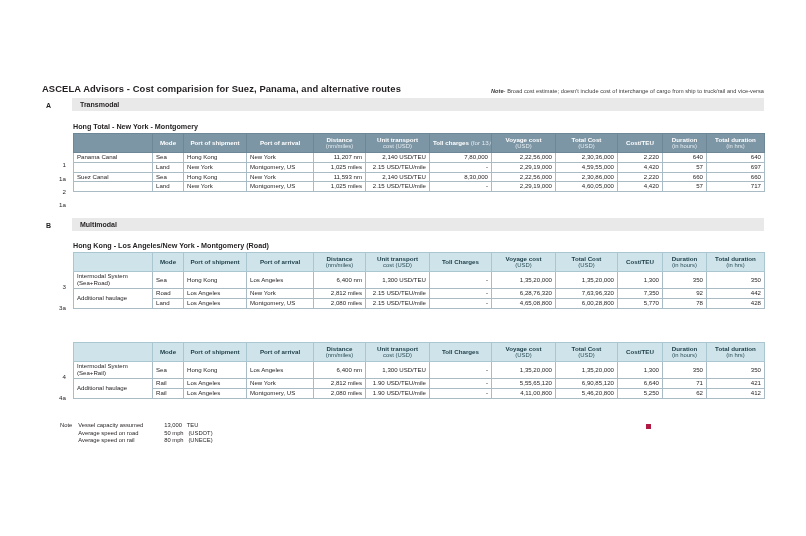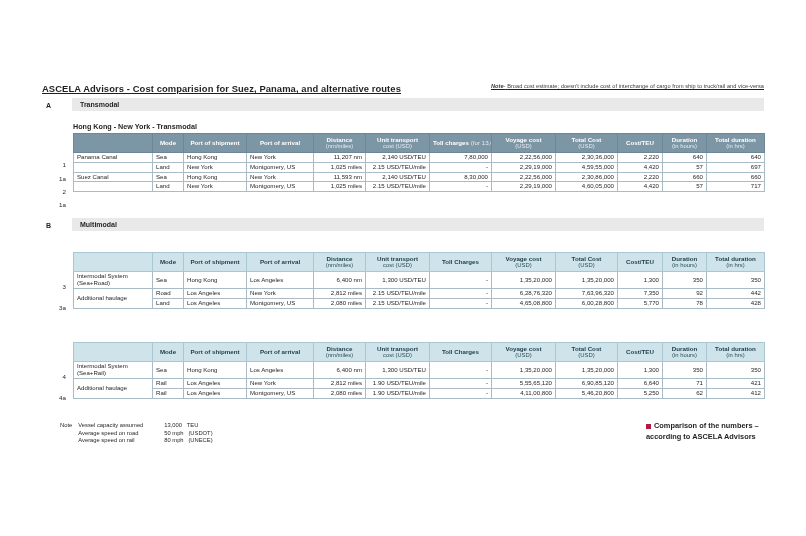--- a/index.html
+++ b/index.html
@@ -9,21 +9,21 @@
     background: #ffffff;
     font-family: "Liberation Sans", sans-serif;
     color: #231f20;
     overflow: hidden;
   }
   .page { position: relative; width:806px; height:536px; padding: 0; }
 
   
   .title-row {
     position:absolute; left:42px; top:83px; right:42px;
-    display:flex; align-items:flex-start; justify-content:space-between;text-decoration:underline;
+    display:flex; align-items:flex-end; justify-content:space-between;
   }
   .doc-title {
     font-size: 9.4px; font-weight: bold; letter-spacing: .1px; color:#231f20;
     white-space: nowrap;
   }
   .doc-note {
     font-size: 5.6px; color:#3b3b3b; white-space:nowrap; letter-spacing:.05px;
   }
   .doc-note .note-ital { font-style: italic; font-weight:bold; }
 
@@ -116,21 +116,21 @@
     <div class="doc-title">ASCELA Advisors - Cost comparision for Suez, Panama, and alternative routes</div>
     <div class="doc-note">
       <span class="note-ital">Note-</span>
       <span>Broad cost estimate; doesn't include cost of interchange of cargo from ship to truck/rail and vice-versa</span>
     </div>
   </div>
 
   <div class="section-letter" style="left:46px; top:102px;">A</div>
   <div class="section-bar" style="top:98px; width:692px;">Transmodal</div>
 
-  <div class="sub-title" style="left:73px; top:122px;">Hong Kong - New York - Transmodal</div>
+  <div class="sub-title" style="left:73px; top:122px;">Hong Total - New York - Montgomery</div>
 
   <div class="rownum" style="left:48px; top:161px;">1</div>
   <div class="rownum" style="left:48px; top:175px;">1a</div>
   <div class="rownum" style="left:48px; top:188px;">2</div>
   <div class="rownum" style="left:48px; top:201px;">1a</div>
 
   <table class="grid tblA" style="left:73px; top:133px; width:691px;">
     <colgroup>
       <col style="width:79px">
         <col style="width:31px">
@@ -238,20 +238,21 @@
         <td class="r b">4,420</td>
         <td class="r">57</td>
         <td class="r b">717</td>
       </tr>
     </tbody>
   </table>
 
   <div class="section-letter" style="left:46px; top:222px;">B</div>
   <div class="section-bar" style="top:218px; width:692px;">Multimodal</div>
 
+  <div class="sub-title" style="left:73px; top:241px;">Hong Kong - Los Angeles/New York - Montgomery (Road)</div>
 
   <div class="rownum" style="left:48px; top:283px;">3</div>
   <div class="rownum" style="left:48px; top:304px;">3a</div>
 
   <table class="grid tblB" style="left:73px; top:252px; width:691px;">
     <colgroup>
       <col style="width:79px">
         <col style="width:31px">
         <col style="width:63px">
         <col style="width:67px">
@@ -475,16 +476,16 @@
           <span>80 mph</span>
           &nbsp;
           <span>(UNECE)</span>
         </td>
       </tr>
     </tbody>
       </table>
   </div>
 
   <div class="callout">
-    <span class="bullet"></span><span>Comparison of the numbers – according to ASCELA Advisors</span>
+    <span class="bullet"></span>
   </div>
 
 </div>
 
 </body></html>

